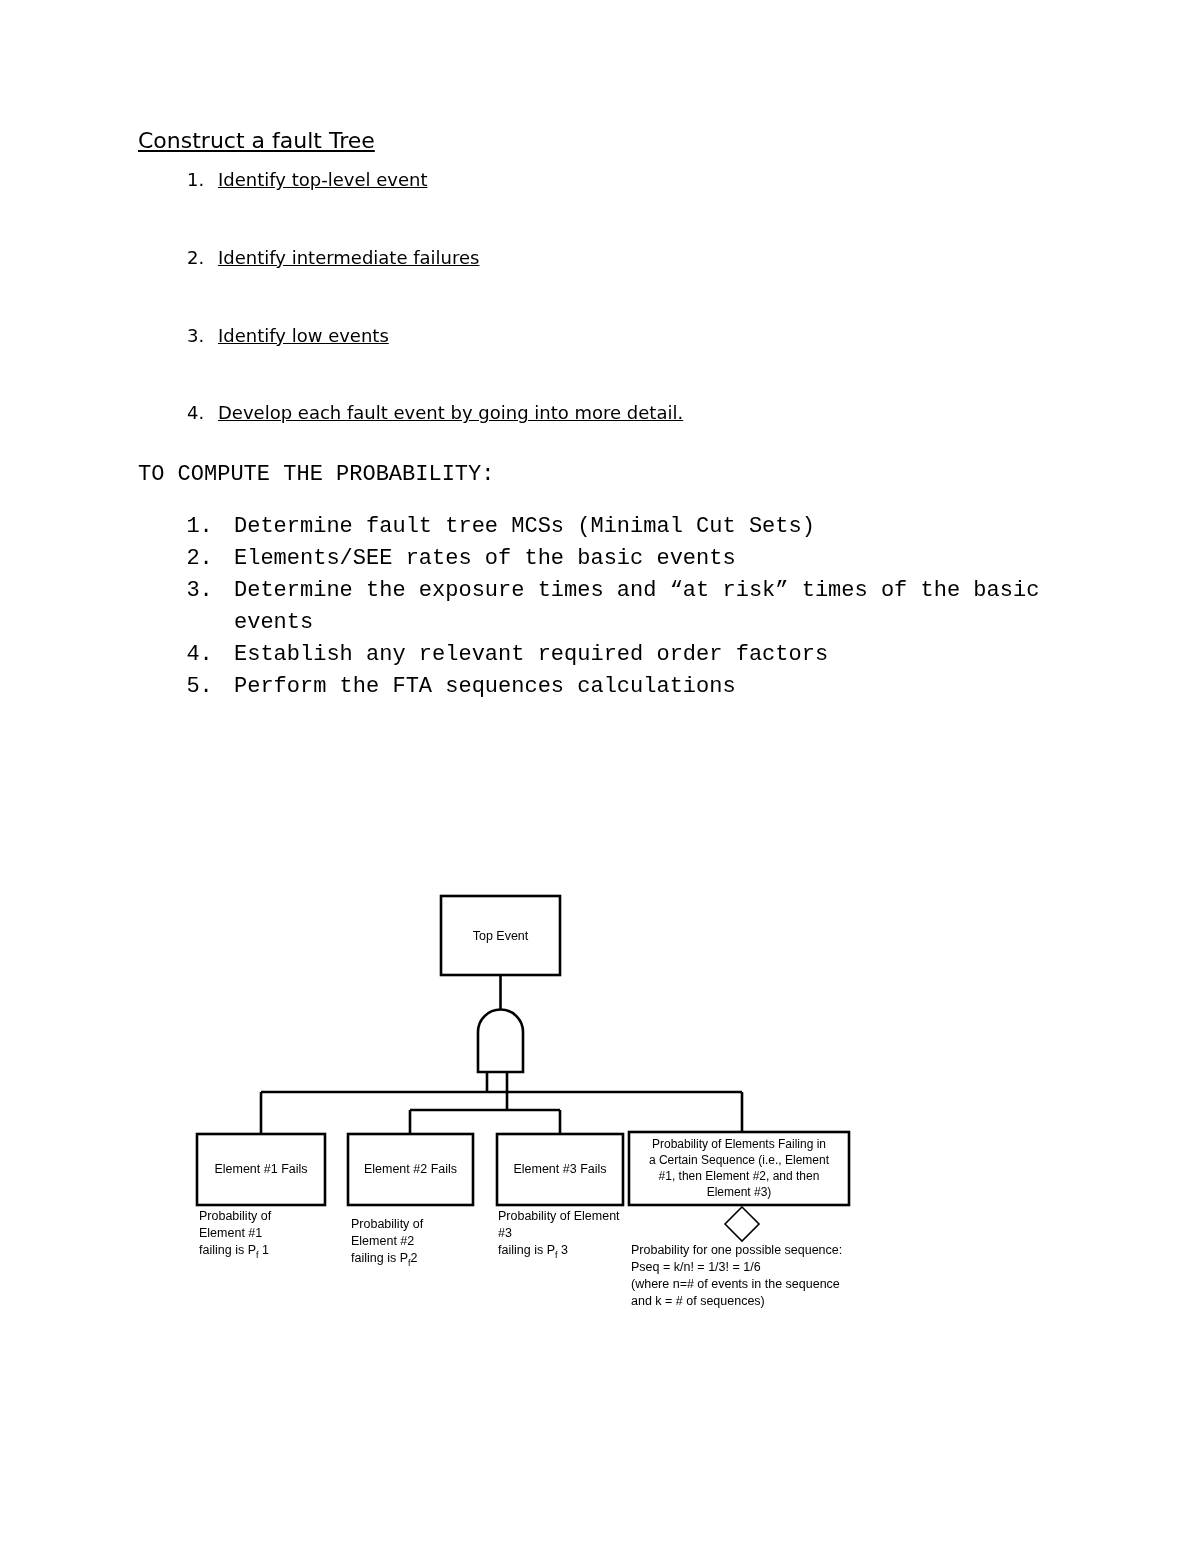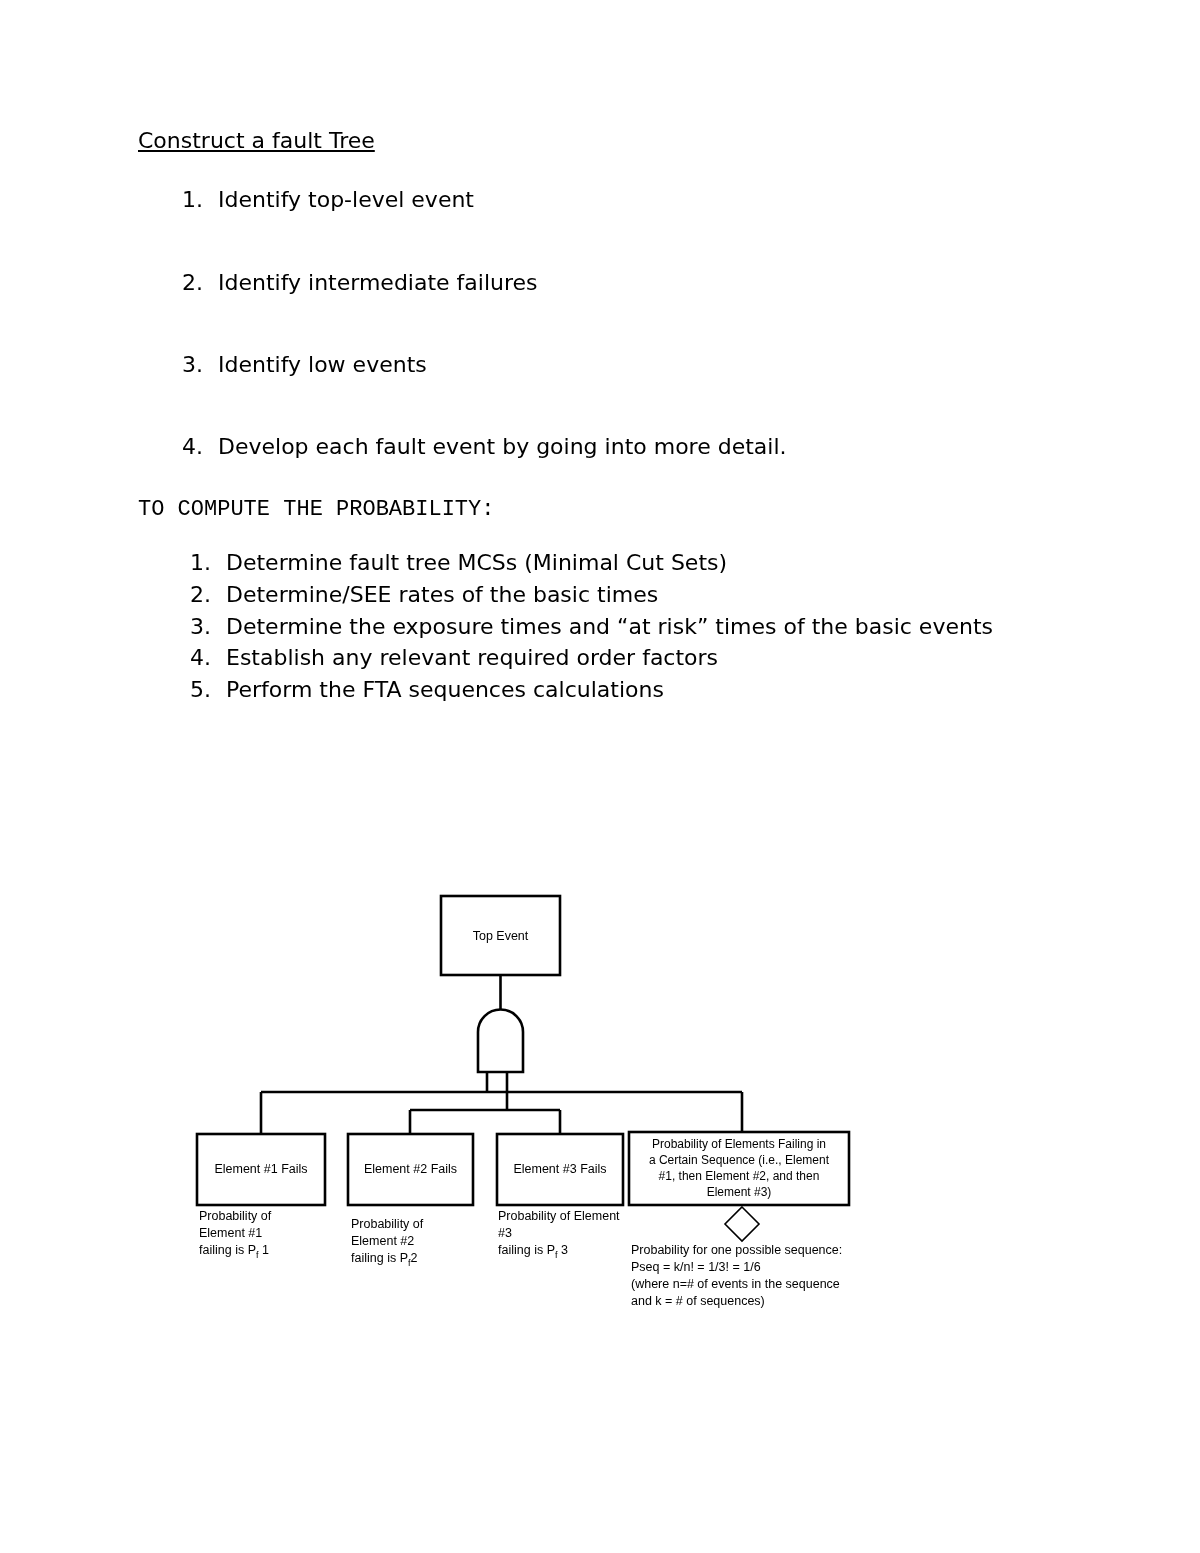--- a/index.html
+++ b/index.html
@@ -48,54 +48,56 @@
   .purpose-text {
     font-size: 16.5px;
     font-weight: normal;
     letter-spacing: -0.1px;
   }
 
   .section-heading {
     font-size: 22px;
     font-weight: normal;
     text-decoration: underline;
-    margin: 0 0 34px 0;
+    margin: 0 0 17px 0;
     display: inline-block;
     line-height: 1.15;
   }
 
   ol.steps {
     margin: 0;
     padding-left: 72px;
-    font-size: 22px;
+    font-size: 18px;
     line-height: 1.15;
     list-style-position: outside;
+    text-decoration: underline;
   }
   ol.steps > li {
     margin-bottom: 57px;
     padding-left: 8px;
   }
   ol.steps > li:last-child {
     margin-bottom: 0;
   }
 
   .compute-heading {
     font-size: 22px;
     font-weight: normal;
     margin: 38px 0 24px 0;
     line-height: 1.15;
     font-family: Liberation Mono, monospace;
   }
 
   ol.compute-list {
-    margin: 8px;
+    margin: 16px;
     padding-left: 72px;
     font-size: 22px;
     line-height: 1.45;
     list-style-position: outside;
+    font-family: Liberation Mono, monospace;
   }
   ol.compute-list > li {
     padding-left: 8px;
   }
 
   
   .diagram {
     position: absolute;
     left: 0;
     top: 860px;
@@ -160,21 +162,21 @@
       <li>Identify top-level event</li>
       <li>Identify intermediate failures</li>
       <li>Identify low events</li>
       <li>Develop each fault event by going into more detail.</li>
     </ol>
 
     <h2 class="compute-heading">TO COMPUTE THE PROBABILITY:</h2>
 
     <ol class="compute-list">
       <li>Determine fault tree MCSs (Minimal Cut Sets)</li>
-      <li>Determine/SEE rates of the basic times</li>
+      <li>Elements/SEE rates of the basic events</li>
       <li>Determine the exposure times and “at risk” times of the basic events</li>
       <li>Establish any relevant required order factors</li>
       <li>Perform the FTA sequences calculations</li>
     </ol>
   </div>
 
   <div class="diagram">
     <svg width="1200" height="480" viewBox="0 0 1200 480" xmlns="http://www.w3.org/2000/svg">
 
       <rect class="ft-shape" x="406" y="36" width="119" height="79"></rect>

